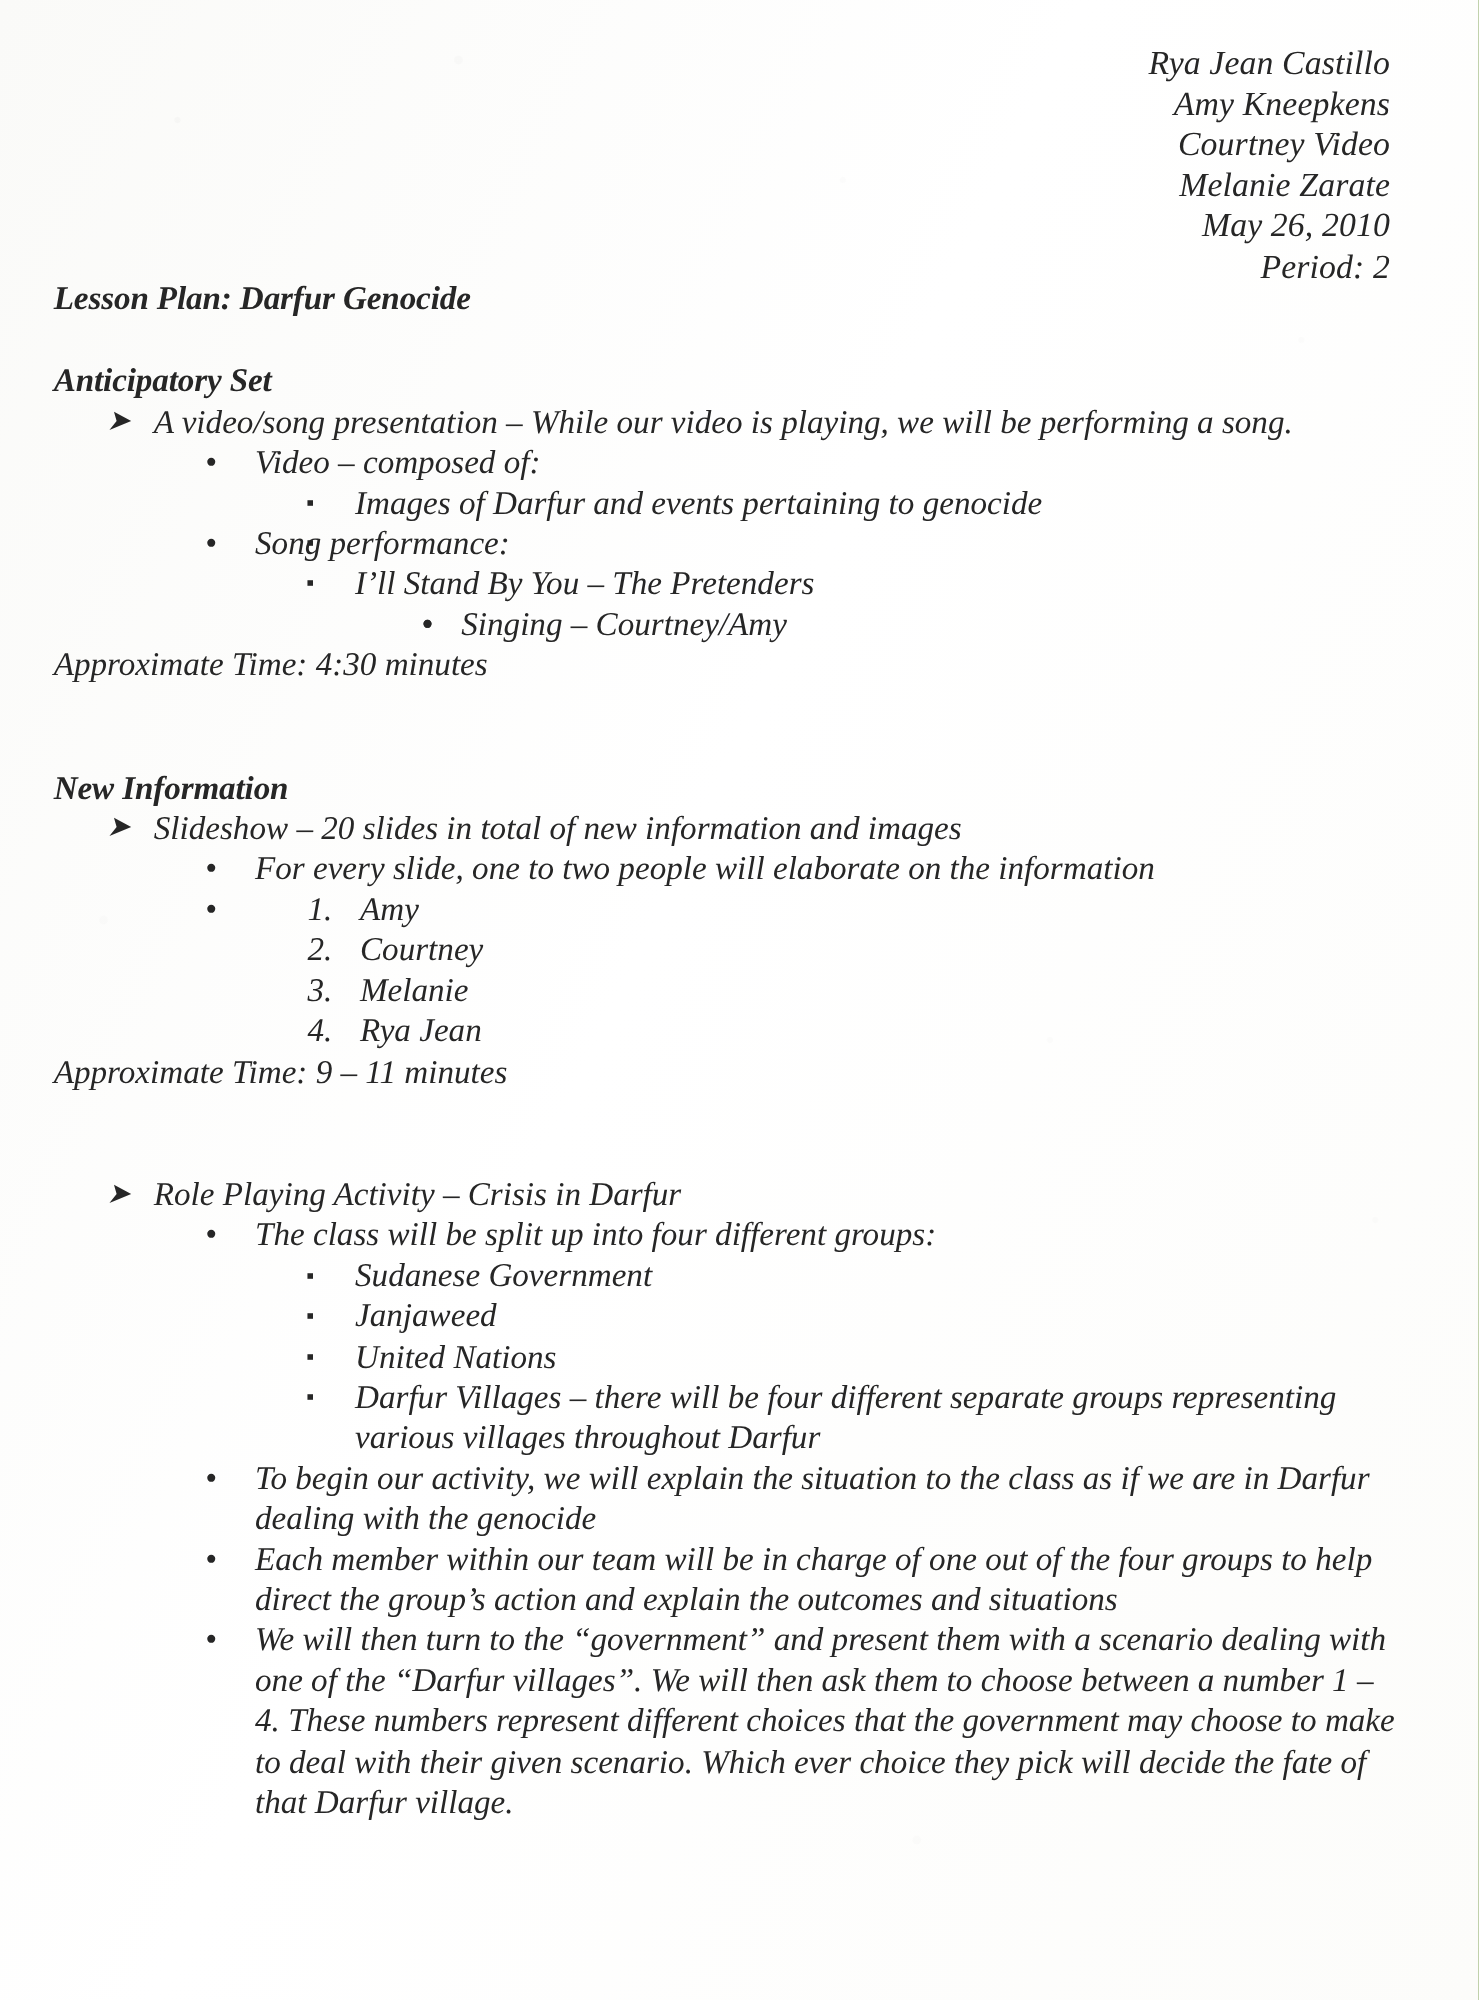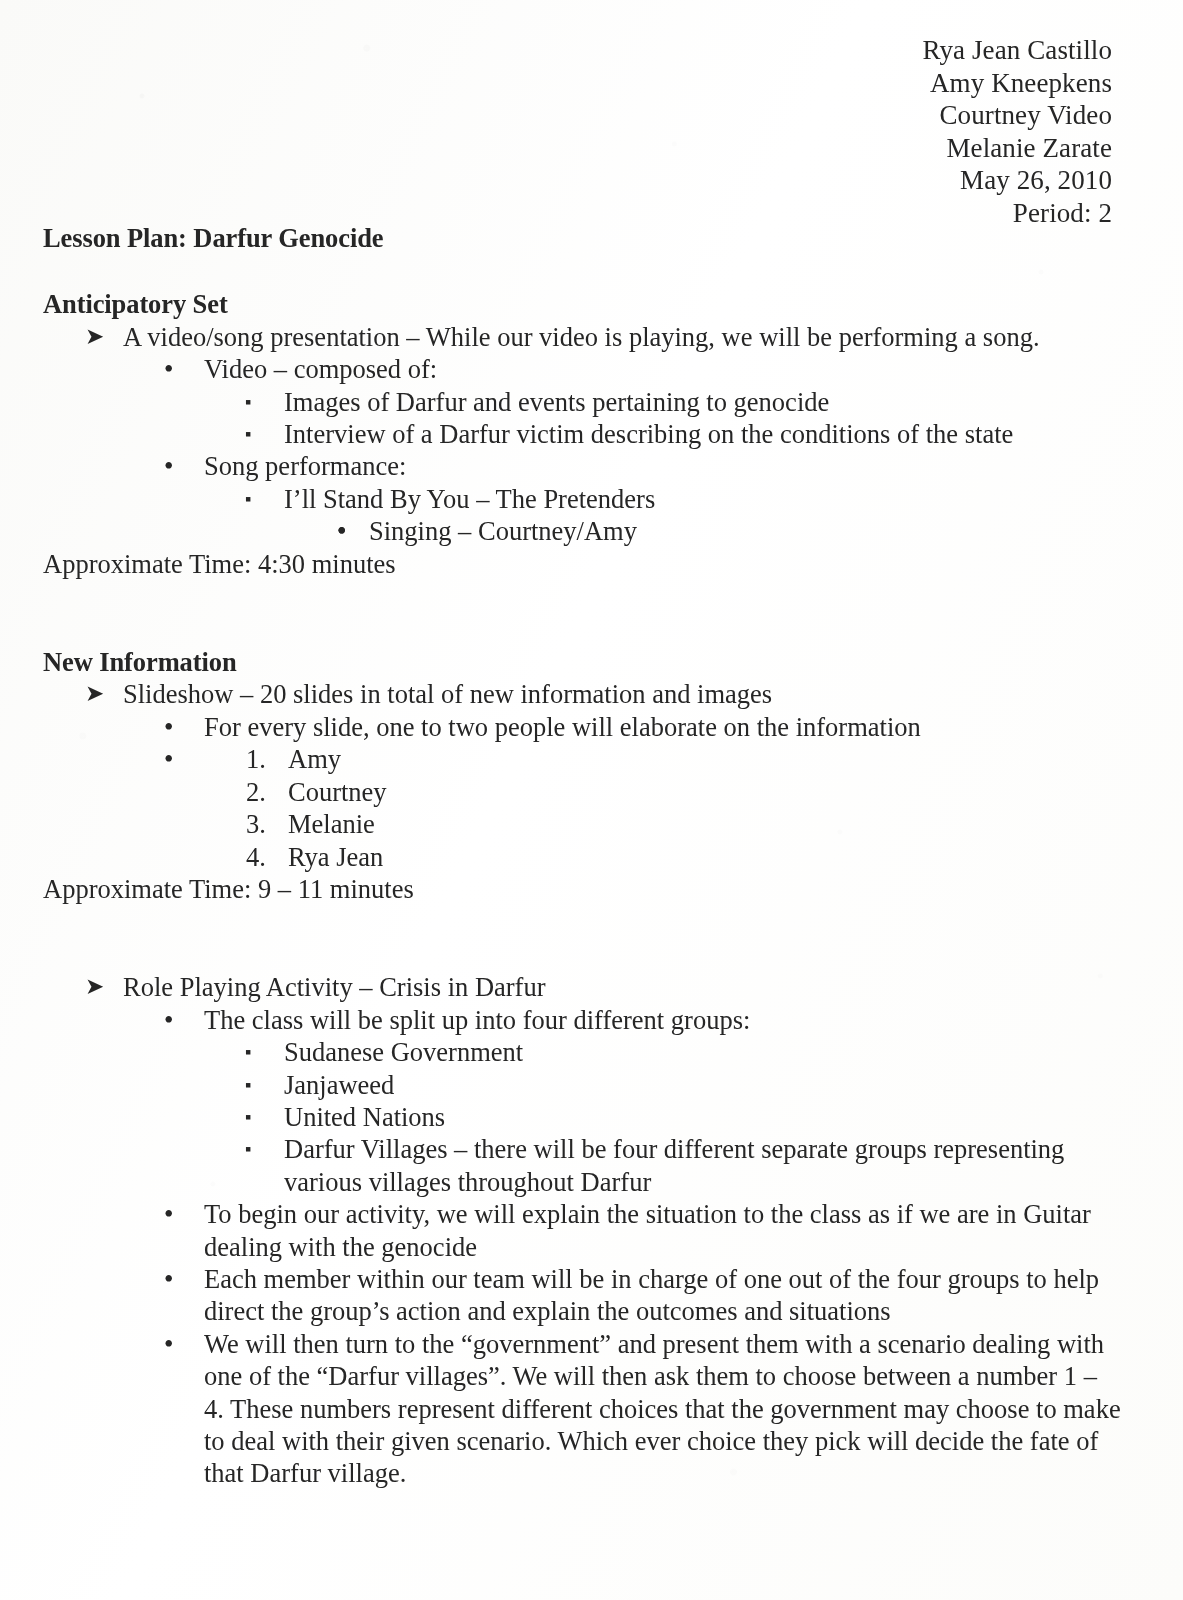--- a/index.html
+++ b/index.html
@@ -10,20 +10,21 @@
   }
   .page {
     position: relative;
     width: 1183px;
     height: 1600px;
     margin: 0 auto;
     background: #4d7c0f;
     overflow: hidden;
     font-family: "Liberation Serif", "DejaVu Serif", serif;
     color: #262626;
+    font-style: italic;
   }
   
   .page::before {
     content: "";
     position: absolute;
     inset: 0;
     pointer-events: none;
     background:
       radial-gradient(circle at 12% 6%, rgba(0,0,0,0.018) 0 2px, transparent 3px),
       radial-gradient(circle at 31% 3%, rgba(0,0,0,0.015) 0 3px, transparent 4px),
@@ -139,21 +140,20 @@
       <div class="li lvl2">
         <span class="marker">•</span>
         <span class="txt">Video – composed of:</span>
       </div>
       <div class="li lvl3">
         <span class="marker">▪</span>
         <span class="txt">Images of Darfur and events pertaining to genocide</span>
       </div>
       <div class="li lvl3">
         <span class="marker">▪</span>
-        <span class="txt">Interview of a Darfur victim describing on the conditions of the state</span>
       </div>
       <div class="li lvl2">
         <span class="marker">•</span>
         <span class="txt">Song performance:</span>
       </div>
       <div class="li lvl3">
         <span class="marker">▪</span>
         <span class="txt">I’ll Stand By You – The Pretenders</span>
       </div>
       <div class="li lvl4">
@@ -222,21 +222,21 @@
       <div class="li lvl3">
         <span class="marker">▪</span>
         <span class="txt">United Nations</span>
       </div>
       <div class="li lvl3">
         <span class="marker">▪</span>
         <span class="txt">Darfur Villages – there will be four different separate groups representing various villages throughout Darfur</span>
       </div>
       <div class="li lvl2">
         <span class="marker">•</span>
-        <span class="txt">To begin our activity, we will explain the situation to the class as if we are in Guitar dealing with the genocide</span>
+        <span class="txt">To begin our activity, we will explain the situation to the class as if we are in Darfur dealing with the genocide</span>
       </div>
       <div class="li lvl2">
         <span class="marker">•</span>
         <span class="txt">Each member within our team will be in charge of one out of the four groups to help direct the group’s action and explain the outcomes and situations</span>
       </div>
       <div class="li lvl2">
         <span class="marker">•</span>
         <span class="txt">We will then turn to the “government” and present them with a scenario dealing with one of the “Darfur villages”. We will then ask them to choose between a number 1 – 4. These numbers represent different choices that the government may choose to make to deal with their given scenario. Which ever choice they pick will decide the fate of that Darfur village.</span>
       </div>
 

